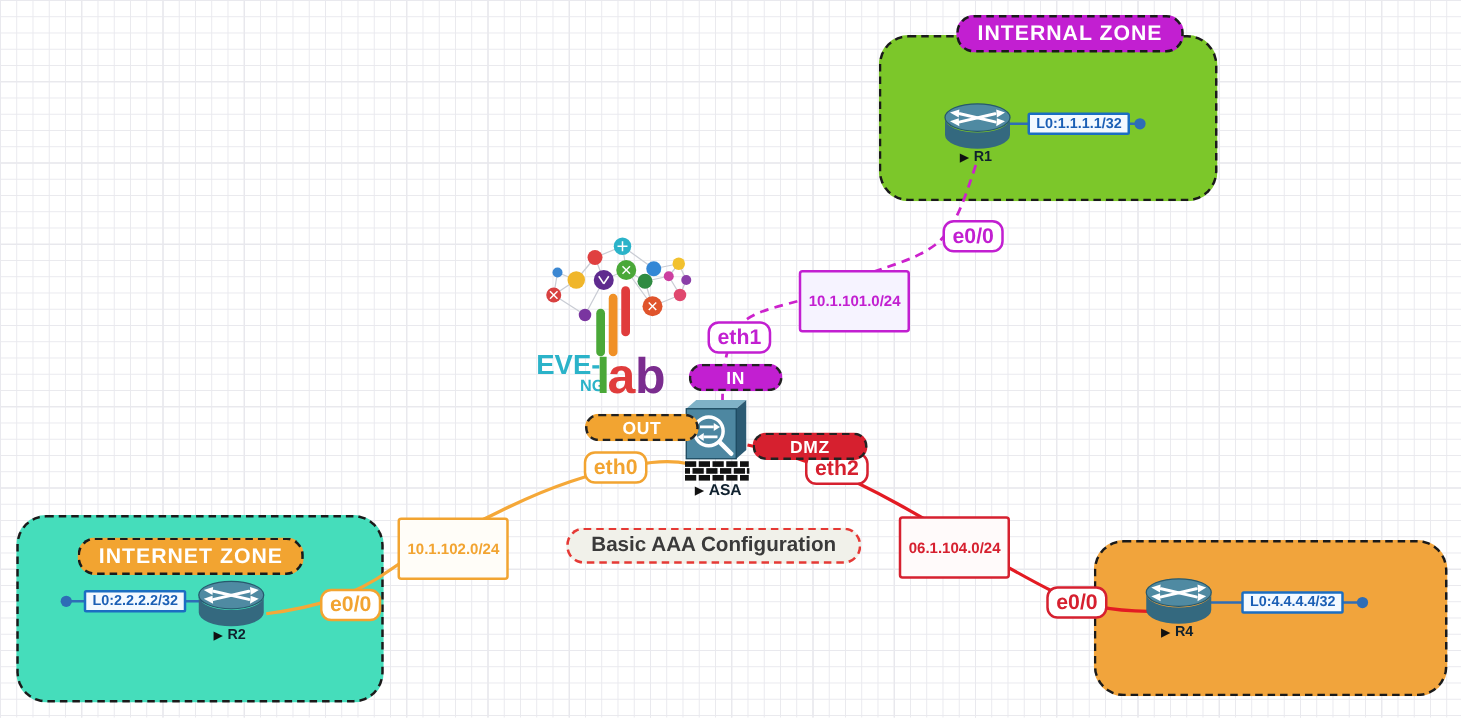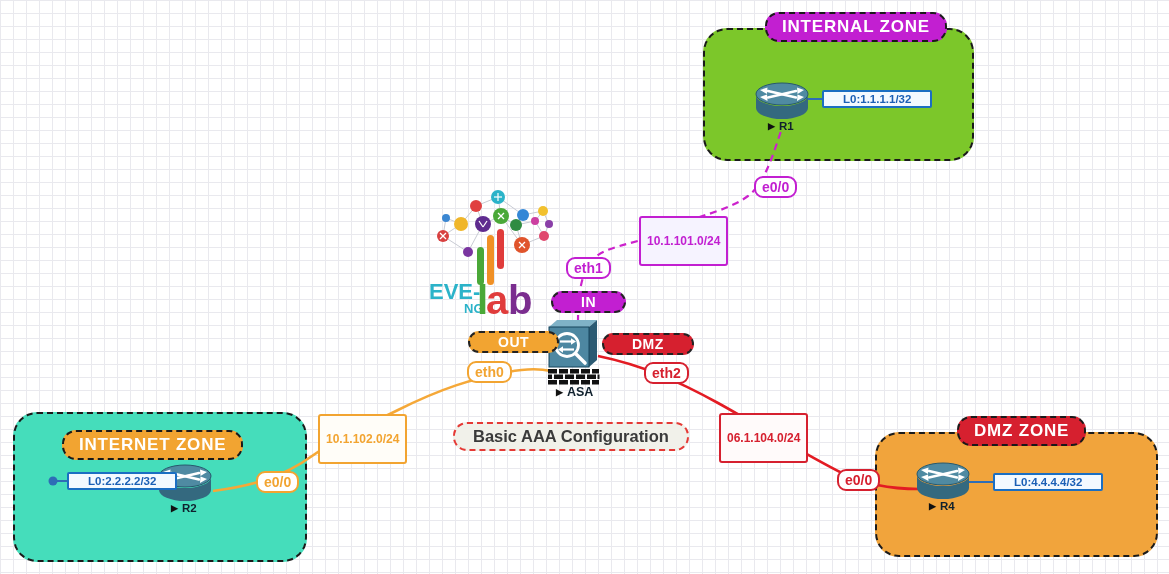--- a/index.html
+++ b/index.html
@@ -35,45 +35,45 @@
   .zt-dmz      { left:957px; top:416px; background:#d6202f; }
 
   
   .badge {
     position:absolute; white-space:nowrap; color:#fff; font-weight:bold;
     font-size:14px; letter-spacing:0.5px; padding:1px 28px;
     border:2px dashed #222; border-radius:12px; z-index:6;
   }
   .badge-in  { left:551px; top:291px; background:#c21fd1; }
   .badge-out { left:468px; top:331px; background:#f2a431; }
-  .badge-dmz { left:602px; top:333px; background:#d6202f; }
+  .badge-dmz { left:602px; top:346px; background:#d6202f; }
 
   
   .ifl {
-    position:absolute; white-space:nowrap; font-weight:bold; font-size:14px;
+    position:absolute; white-space:nowrap; font-weight:bold; font-size:17px;
     background:#fff; padding:1px 6px; border-radius:9px; border:2px solid; z-index:5;
   }
   .ifl-magenta { color:#c21fd1; border-color:#c21fd1; }
   .ifl-orange  { color:#f2a431; border-color:#f2a431; }
   .ifl-red     { color:#d6202f; border-color:#d6202f; }
 
   
   .netl {
     position:absolute; white-space:nowrap; font-weight:bold; font-size:12px;
     padding:16px 6px; border:2px solid; border-radius:3px; z-index:5;
   }
   .netl-internal { color:#c21fd1; border-color:#c21fd1; background:#f6f3ff; }
   .netl-internet { color:#f2a431; border-color:#f2a431; background:#fffdf8; }
   .netl-dmz      { color:#d6202f; border-color:#d6202f; background:#fffafa; }
 
   
   .loopl {
     position:absolute; white-space:nowrap; font-weight:bold; font-size:11.5px;
     color:#1b5fb5; background:#f3f9ff; border:2px solid #1b6ec2;
-    padding:1px 19px; border-radius:2px; z-index:5;
+    padding:1px 5px; border-radius:2px; z-index:5;
   }
 
   
   .devl {
     position:absolute; display:flex; align-items:center; gap:4px; z-index:5;
     font-weight:bold; font-size:11.5px; color:#10212e; white-space:nowrap;
   }
   .devl .tri { font-size:9px; color:#111; }
 
   
@@ -179,21 +179,20 @@
     </g>
     <g fill="#2e6db6">
       <circle cx="912" cy="99" r="4.5"></circle>
       <circle cx="53" cy="481" r="4.5"></circle>
       <circle cx="1090" cy="482" r="4.5"></circle>
     </g>
   </svg>
 
   <div class="zone-title zt-internal">INTERNAL ZONE</div>
   <div class="zone-title zt-internet">INTERNET ZONE</div>
-  <div class="zone-title zt-dmz">DMZ ZONE</div>
 
   <div class="badge badge-in">IN</div>
   <div class="badge badge-out">OUT</div>
   <div class="badge badge-dmz">DMZ</div>
 
   <svg class="node-svg" style="left:755px; top:82px;" width="54" height="40" viewBox="0 0 54 40">
     <path d="M1 13 L1 26 A26 11 0 0 0 53 26 L53 13 A26 11 0 0 1 1 13 Z" fill="#34697f"></path>
     <ellipse cx="27" cy="12" rx="26" ry="11" fill="#4f8aa2" stroke="#27596d" stroke-width="1"></ellipse>
     <g stroke="#fff" stroke-width="2.4" stroke-linecap="round">
       <line x1="13" y1="15.5" x2="41" y2="9"></line>

